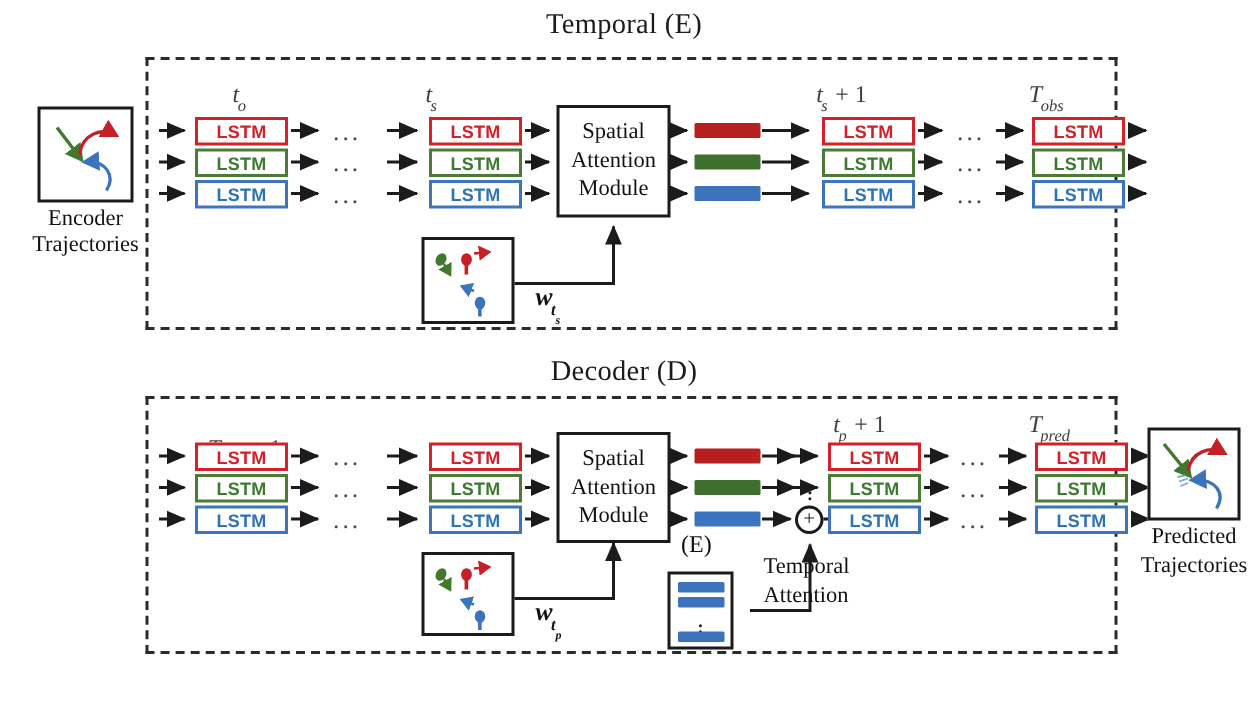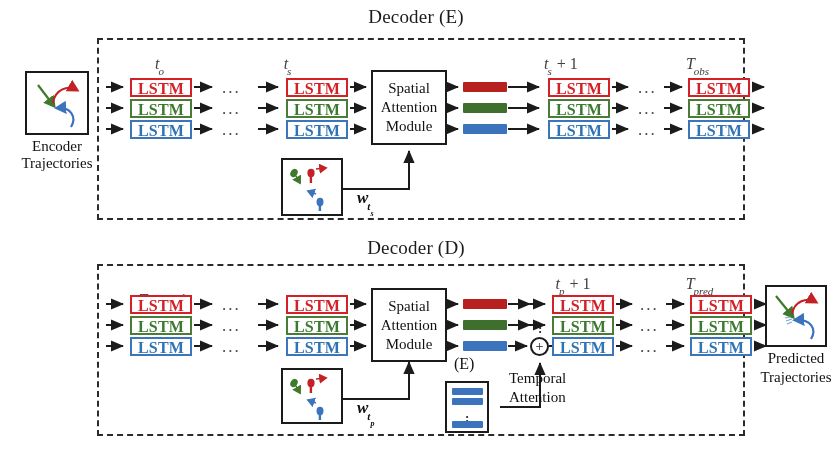--- a/index.html
+++ b/index.html
@@ -41,23 +41,23 @@
   .solid-box {
     border: 2.5px solid #1b1b1b;
     box-sizing: border-box;
     background: #ffffff;
   }
 
   
   .lstm {
     box-sizing: border-box;
     background: #ffffff;
-    font-family: Liberation Serif, serif;
+    font-family: Liberation Sans, sans-serif;
     font-weight: bold;
-    font-size: 16px;
+    font-size: 12px;
     letter-spacing: .2px;
     text-align: center;
     line-height: 17px;
     height: 19px;
     width: 62px;
     border-width: 2px;
     border-style: solid;
   }
   .lstm.red   { border-color: #d42027; color: #d42027; }
   .lstm.green { border-color: #4a7c35; color: #3c7a2f; }
@@ -183,21 +183,21 @@
     color: #1b1b1b;
   }
 
   svg { display: block; overflow: visible; }
 </style>
 </head>
 <body>
 
 <div id="canvas">
 
-  <div class="abs section-title" style="left:296px;top:6px;width:240px;">Decoder (E)</div>
+  <div class="abs section-title" style="left:296px;top:6px;width:240px;">Temporal (E)</div>
 
   <div class="abs dashed-box" style="left:97px;top:38px;width:648px;height:182px;"></div>
 
   <div class="abs solid-box" style="left:25px;top:71px;width:64px;height:64px;">
     <svg width="60" height="60" viewBox="0 0 60 60">
       <defs>
         <marker id="ahGreen" markerWidth="6" markerHeight="6" refX="4.2" refY="3" orient="auto">
           <path d="M0,0 L5.5,3 L0,6 Z" fill="#3f7a2c"></path>
         </marker>
         <marker id="ahRed" markerWidth="6" markerHeight="6" refX="4.2" refY="3" orient="auto">

